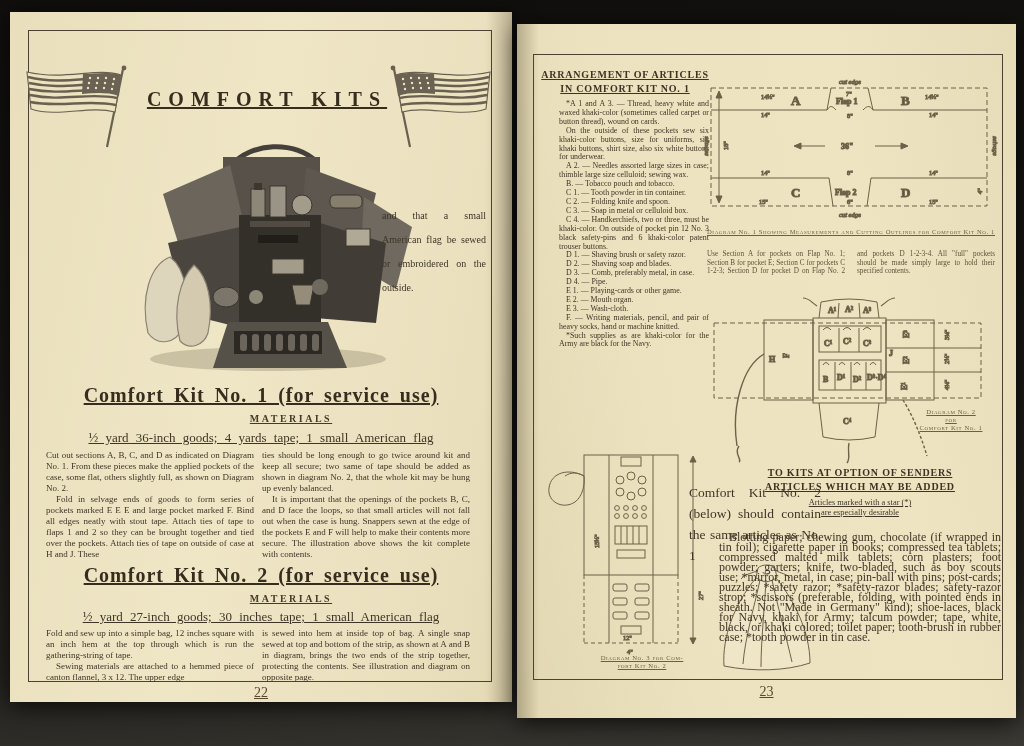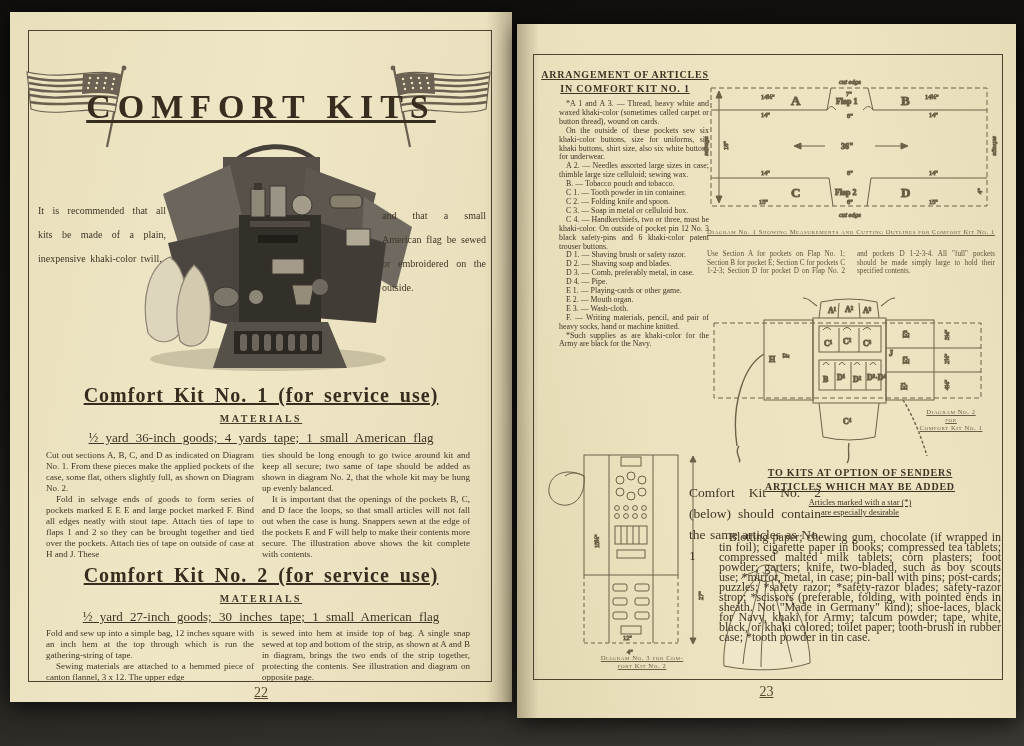--- a/index.html
+++ b/index.html
@@ -13,23 +13,23 @@
     background:linear-gradient(90deg,rgba(60,45,20,0) 0%,rgba(60,45,20,.25) 100%);}
   .page.right{left:517px;top:24px;width:499px;height:694px;
     background:linear-gradient(80deg,#e2d7b2 0%,#ece2bf 30%,#eee4c2 70%,#e7dcb8 100%);}
   .page.right::before{content:"";position:absolute;left:0;top:0;bottom:0;width:22px;
     background:linear-gradient(90deg,rgba(50,38,15,.28) 0%,rgba(50,38,15,0) 100%);}
   .frame{position:absolute;border:1.5px solid #4d4232;}
   .abs{position:absolute;}
   .ctr{text-align:center;text-decoration:underline;}
   .jst{text-align:justify;}
   h1,h2{margin:0;font-weight:bold;color:#362d1e;}
-  .title{font-size:34px;letter-spacing:7px;}
+  .title{font-size:20px;letter-spacing:7px;padding-left:6px;}
   .kit-head{font-size:20px;letter-spacing:1px;word-spacing:4px;}
-  .matlabel{font-size:10px;font-weight:bold;letter-spacing:2.5px;color:#443a28;}
+  .matlabel{font-size:10px;font-weight:bold;letter-spacing:2.5px;color:#443a28;margin-left:30px;}
   .matline{font-size:13px;word-spacing:4px;}
   .note{font-size:10px;line-height:24px;word-spacing:2px;}
   .cols{display:flex;gap:8px;}
   .col{width:208px;font-size:9px;line-height:11px;}
   .col p,.arr p{margin:0;}
   .col p + p{text-indent:10px;}
   .arr{font-size:7.9px;line-height:8.9px;}
   .arr p{text-indent:7px;margin-left:20px;}
   .arr-head{font-size:10px;font-weight:bold;letter-spacing:.8px;line-height:13.5px;color:#3c3324;}
   .cap{font-size:6.6px;font-variant:small-caps;letter-spacing:.6px;color:#6a5e45;line-height:8px;}
@@ -143,21 +143,20 @@
         <rect x="148" y="98" width="40" height="8" fill="#211d18"></rect>
         <rect x="162" y="122" width="32" height="15" fill="#a39c8a" stroke="#3c372f"></rect>
         <path d="M182,148 l22,0 l-4,20 l-14,0 Z" fill="#958d7a" stroke="#3c372f"></path>
         <ellipse cx="116" cy="160" rx="13" ry="10" fill="#7c756a" stroke="#3c372f"></ellipse>
         <circle cx="146" cy="160" r="7" fill="#8d8778"></circle>
         <circle cx="210" cy="150" r="8" fill="#6f6960"></circle>
         <rect x="140" y="84" width="60" height="6" fill="#514b43"></rect>
       </svg>
     </div>
 
-    <div class="abs note jst" style="left:28px;top:187px;width:128px;">It is recommended that all kits be made of a plain, inexpensive khaki-color twill.</div>
     <div class="abs note jst" style="left:372px;top:192px;width:104px;">and that a small American flag be sewed or embroidered on the outside.</div>
 
     <h2 class="abs ctr kit-head" style="left:0;top:372px;width:100%;">Comfort Kit No. 1 (for service use)</h2>
     <div class="abs ctr matlabel" style="left:0;top:401px;width:100%;">MATERIALS</div>
     <div class="abs ctr matline" style="left:0;top:418px;width:100%;">½ yard 36-inch goods; 4 yards tape; 1 small American flag</div>
     <div class="abs cols" style="left:36px;top:438px;width:430px;">
       <div class="col jst">
           <p>Cut out sections A, B, C, and D as indicated on Diagram No. 1.  From these pieces make the applied pockets of the case, some flat, others slightly full, as shown on Diagram No. 2.</p>
           <p>Fold in selvage ends of goods to form series of pockets marked E E E and large pocket marked F.  Bind all edges neatly with stout tape.  Attach ties of tape to flaps 1 and 2 so they can be brought together and tied over the pockets.  Attach ties of tape on outside of case at H and J.  These</p>
         </div>

